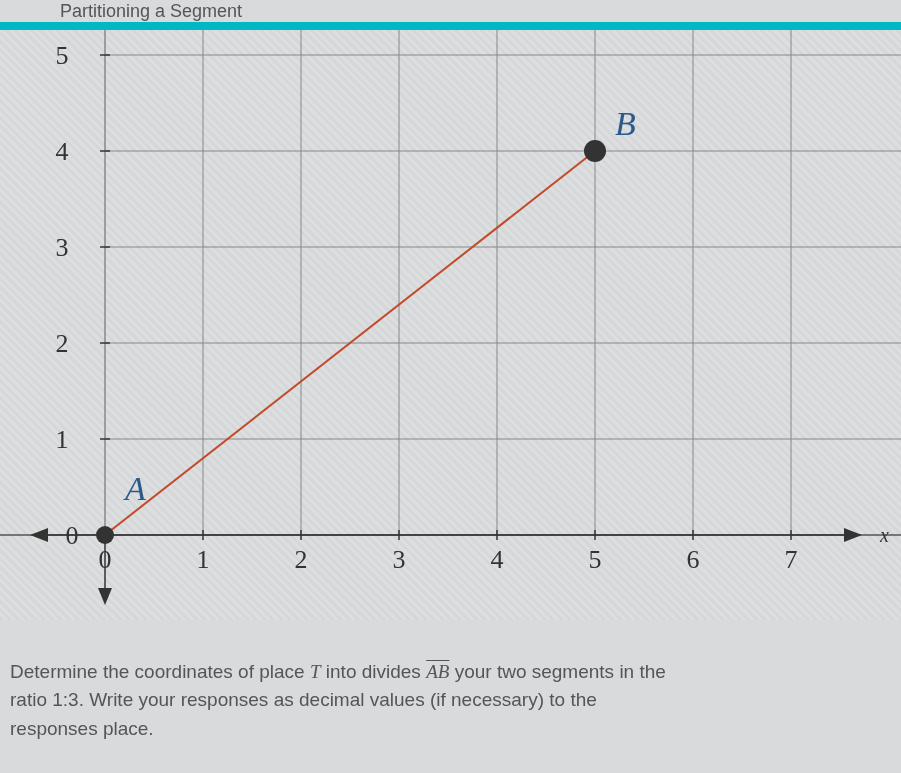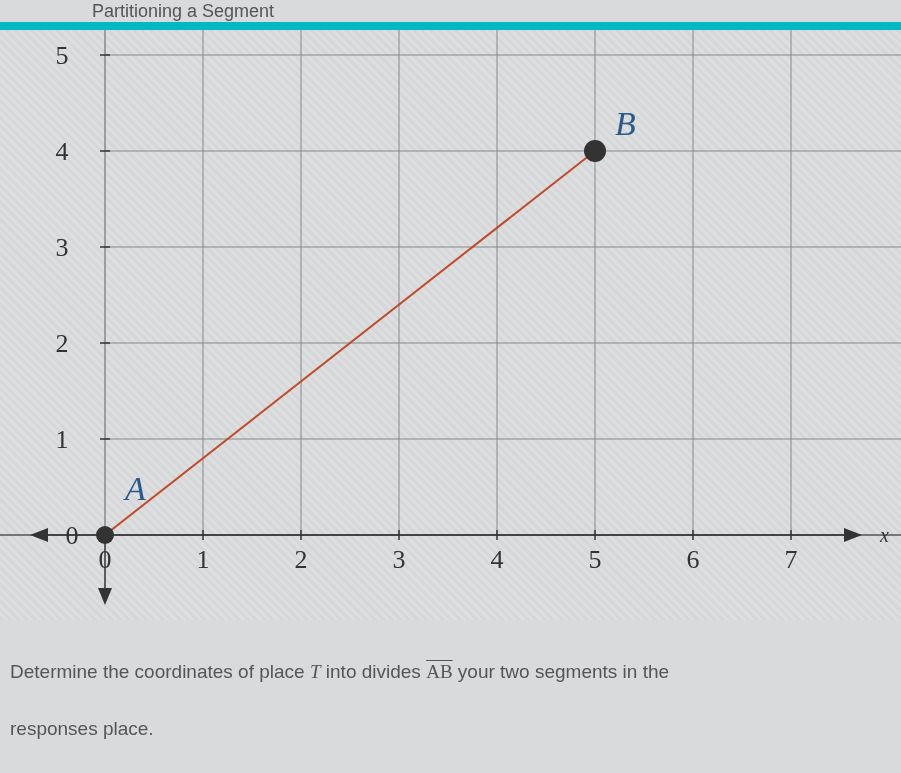--- a/index.html
+++ b/index.html
@@ -12,21 +12,21 @@
     overflow: hidden;
   }
   .header {
     position: absolute;
     top: 0;
     left: 0;
     right: 0;
     height: 22px;
     display: flex;
     align-items: center;
-    padding-left: 92px;
+    padding-left: 60px;
     font-size: 18px;
     color: #555;
     font-weight: 400;
   }
   .teal-bar {
     position: absolute;
     top: 22px;
     left: 0;
     right: 0;
     height: 8px;
@@ -57,20 +57,21 @@
     left: 0;
     right: 0;
     padding: 20px 10px 30px 10px;
     background: #d8dadb;
     font-size: 19px;
     color: #555;
     line-height: 1.5;
   }
   .overline {
     text-decoration: overline;
+    font-style: italic;
     font-family: 'Times New Roman', serif;
   }
   .italic-var {
     font-style: italic;
     font-family: 'Times New Roman', serif;
   }
   .axis-label {
     font-family: 'Times New Roman', serif;
     font-size: 26px;
     fill: #333;
@@ -176,15 +177,15 @@
     <circle cx="105" cy="505" r="9" fill="#333"></circle>
     <text class="point-label" x="125" y="470">A</text>
 
     <circle cx="595" cy="121" r="11" fill="#333"></circle>
     <text class="point-label" x="615" y="105">B</text>
   </svg>
 </div>
 
 <div class="question-area">
   <span>Determine the coordinates of place </span><span class="italic-var">T</span><span> into divides </span><span class="overline">AB</span><span> your two segments in the</span><br>
-  <br>
+  <span>ratio 1:3. Write your responses as decimal values (if necessary) to the</span><br>
   <span>responses place.</span>
 </div>
 
 </body></html>

